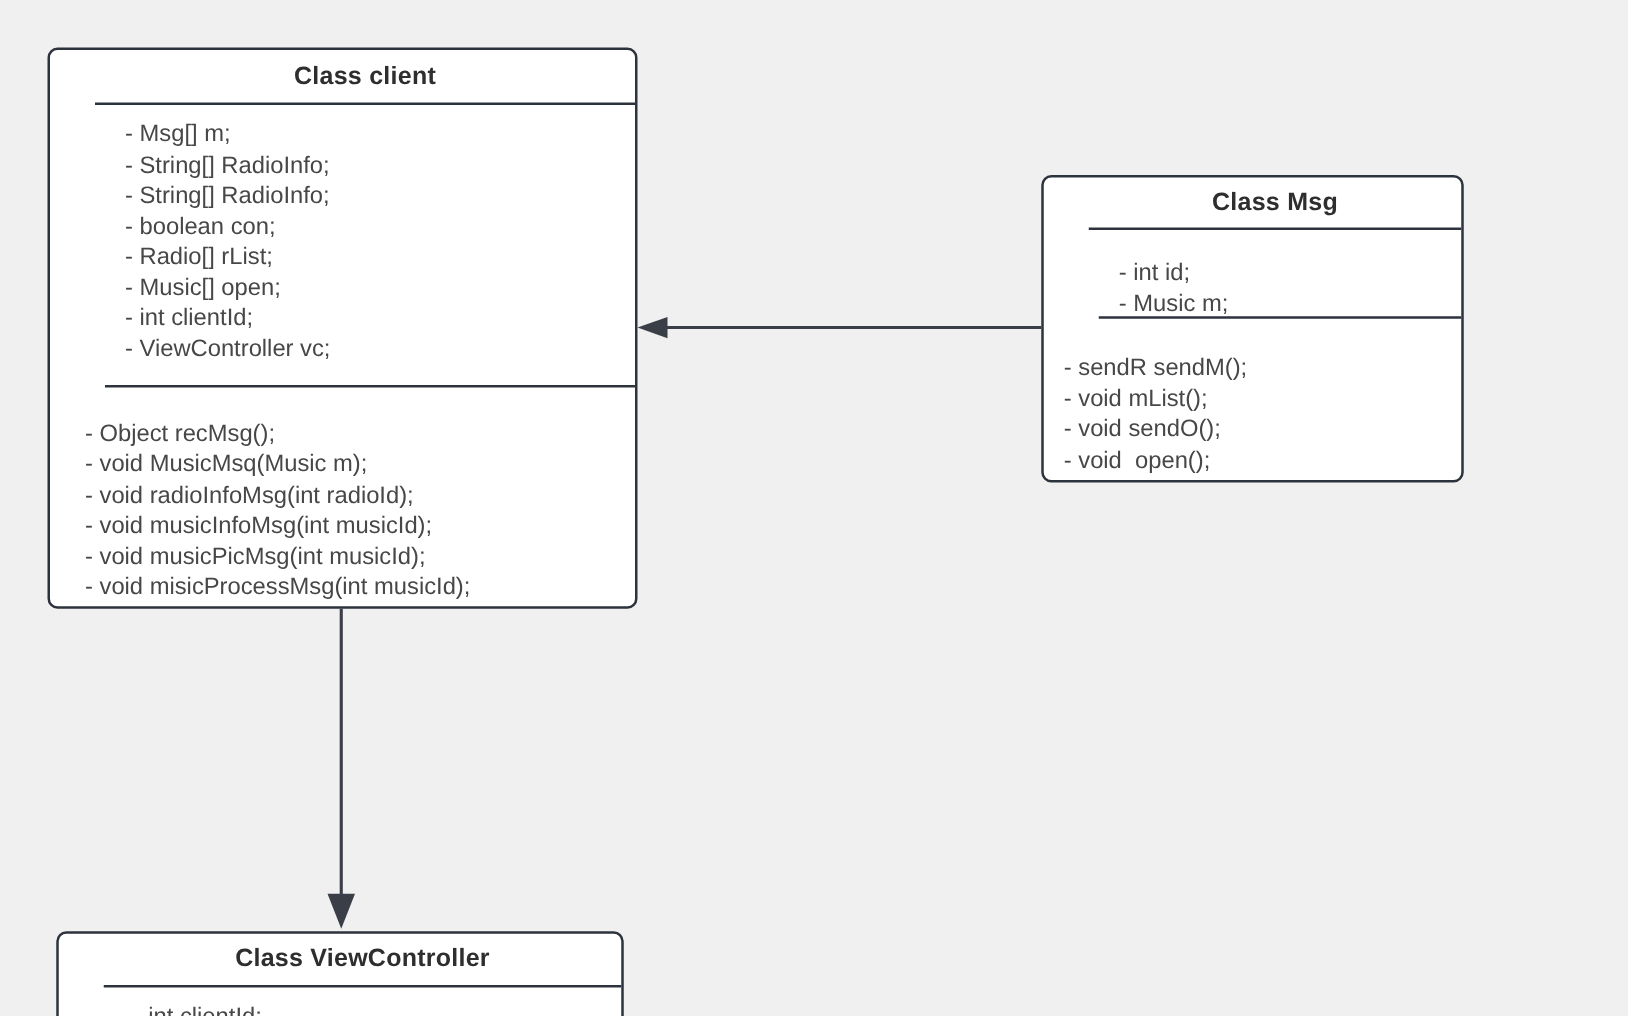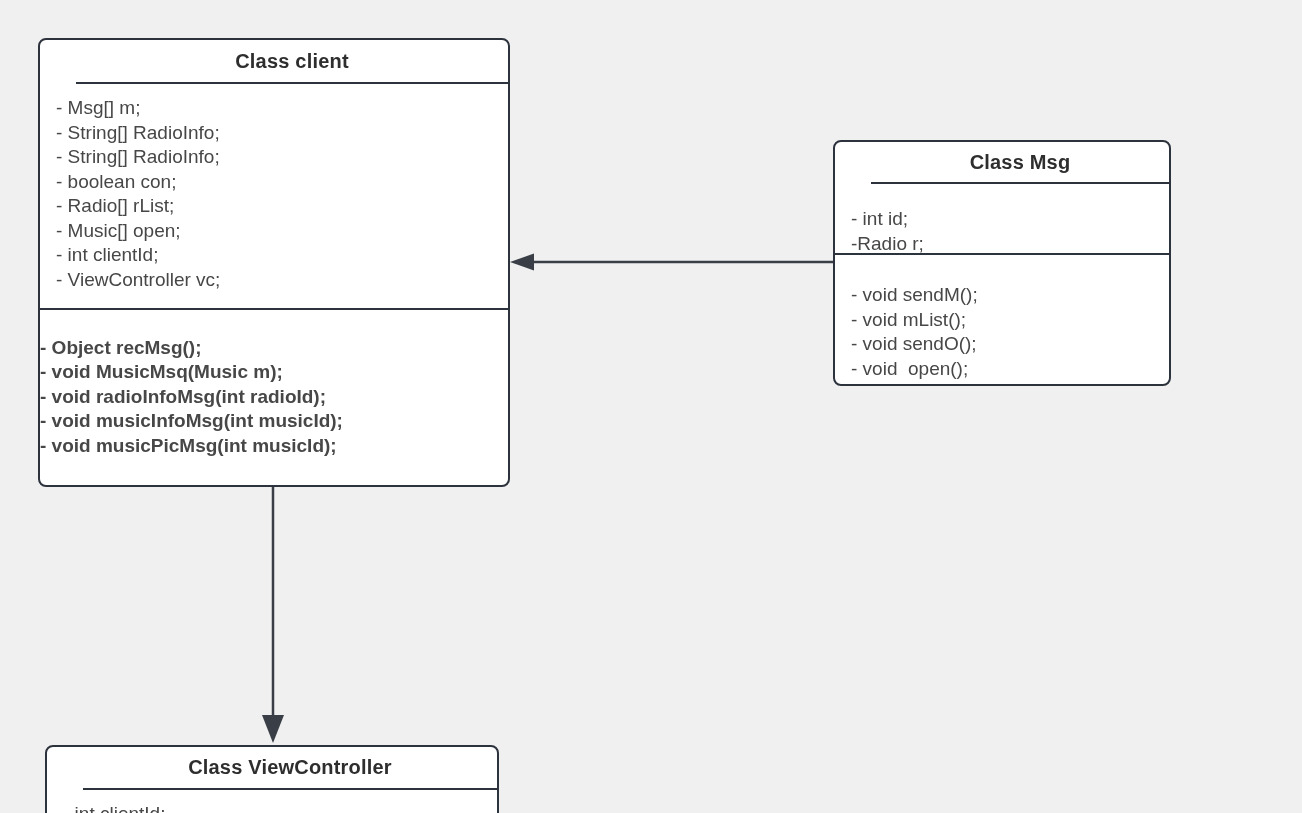--- a/index.html
+++ b/index.html
@@ -32,32 +32,33 @@
     font-size: 20px;
     color: #2e2e2e;
     letter-spacing: 0.2px;
     margin-left: 36px;
   }
   .section {
     overflow: hidden;
   }
   .attrs {
     border-bottom: 2.5px solid #2d333d;
+    margin-left: 44px;
   }
   .member {
     font-size: 19px;
     line-height: 24.5px;
     color: #474747;
     white-space: pre;
   }
   
   #box-client { left: 38px; top: 38px; width: 472px; height: 449px; }
   #box-client .class-header { height: 44px; }
   #box-client .attrs   { height: 225.5px; padding: 12px 10px 0 16px; }
-  #box-client .methods { flex: 1 1 auto;  padding: 26px 10px 0 0; font-weight: bold; }
+  #box-client .methods { flex: 1 1 auto;  padding: 26px 10px 0 28px; }
   
   #box-msg { left: 833px; top: 140px; width: 338px; height: 246px; gap: 15px; }
   #box-msg .class-header { height: 42px; }
   #box-msg .attrs   { height: 56px;  padding: 8px 10px 0 16px; }
   #box-msg .methods { flex: 1 1 auto; padding: 13px 10px 0 16px; }
   
   #box-vc { left: 45px; top: 745px; width: 454px; height: 130px; border-radius: 8px 8px 0 0; }
   #box-vc .class-header { height: 43px; }
   #box-vc .attrs { flex: 1 1 auto; border-bottom: none; padding: 12px 10px 0 16px; }
   
@@ -94,31 +95,33 @@
       <div class="member">- Music[] open;</div>
       <div class="member">- int clientId;</div>
       <div class="member">- ViewController vc;</div>
     </div>
     <div class="section methods">
       <div class="member">- Object recMsg();</div>
       <div class="member">- void MusicMsq(Music m);</div>
       <div class="member">- void radioInfoMsg(int radioId);</div>
       <div class="member">- void musicInfoMsg(int musicId);</div>
       <div class="member">- void musicPicMsg(int musicId);</div>
+      <div class="member">- void misicProcessMsg(int musicId);</div>
     </div>
   </div>
 
   <div class="class-box" id="box-msg">
     <div class="class-header">Class Msg</div>
     <div class="section attrs">
       <div class="member">- int id;</div>
+      <div class="member">- Music m;</div>
       <div class="member">-Radio r;</div>
     </div>
     <div class="section methods">
-      <div class="member">- void sendM();</div>
+      <div class="member">- sendR sendM();</div>
       <div class="member">- void mList();</div>
       <div class="member">- void sendO();</div>
       <div class="member">- void  open();</div>
     </div>
   </div>
 
   <div class="class-box" id="box-vc">
     <div class="class-header">Class ViewController</div>
     <div class="section attrs">
       <div class="member">- int clientId;</div>

